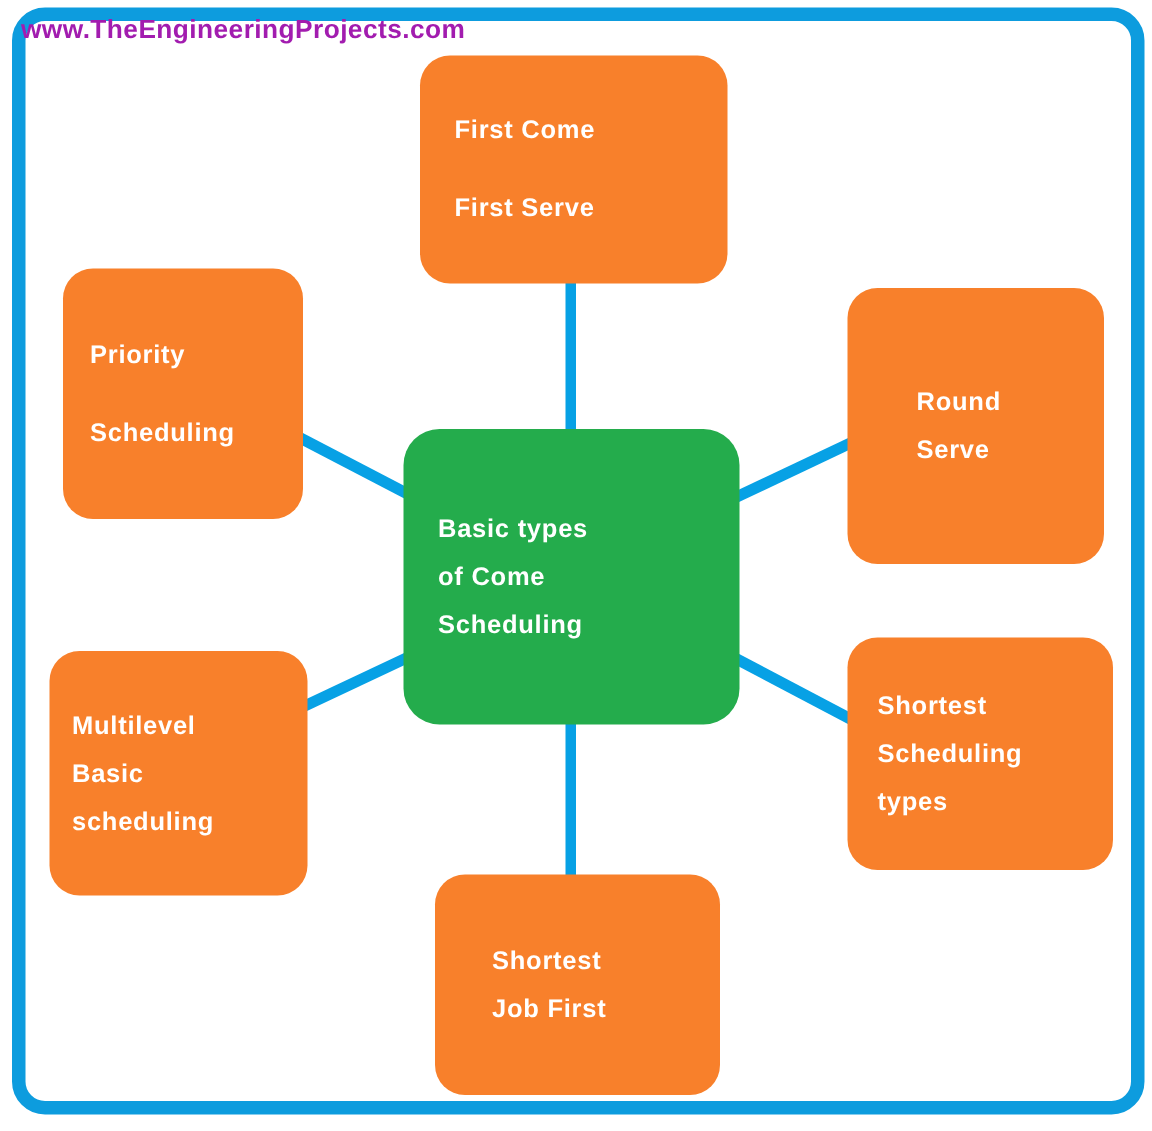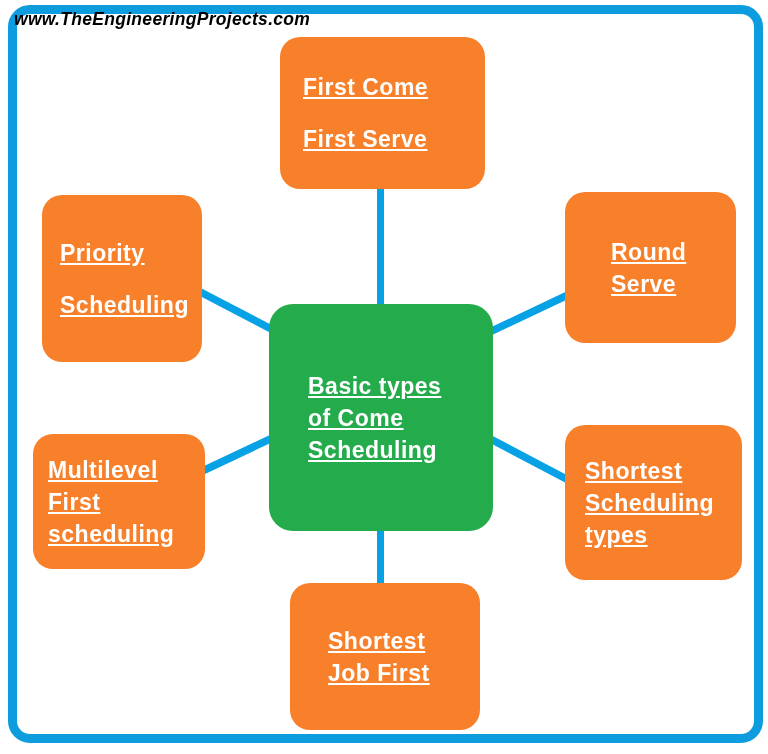--- a/index.html
+++ b/index.html
@@ -33,53 +33,51 @@
     z-index: 3;
     pointer-events: none;
   }
   .watermark {
     position: absolute;
     left: 14px; top: 9px;
     z-index: 4;
     font-size: 17.5px;
     font-weight: bold;
     letter-spacing: 0.3px;
-    color: #000000;
+    color: #a21caf;
     white-space: nowrap;
-    font-style: italic;
   }
   
   .node {
     position: absolute;
     z-index: 2;
     border-radius: 20px;
     display: flex;
     flex-direction: column;
     justify-content: center;
     box-sizing: border-box;
     color: #ffffff;
     font-weight: bold;
-    font-size: 23px;
+    font-size: 17px;
     letter-spacing: 0.5px;
     line-height: 32px;
-    text-decoration: underline;
   }
   .node.orange { background: #F8802B; }
   .node.green  { background: #24AC4C; border-radius: 24px; }
   .node .line { display: block; white-space: nowrap; }
   .gap-large .line + .line { margin-top: 20px; }
 
   
-  .node-center   { left: 269px; top: 304px; width: 224px; height: 227px; padding-left: 39px; }
+  .node-center   { left: 269px; top: 286px; width: 224px; height: 197px; padding-left: 23px; }
   .node-fcfs     { left: 280px; top: 37px;  width: 205px; height: 152px; padding-left: 23px; }
-  .node-rr       { left: 565px; top: 192px; width: 171px; height: 151px; padding-left: 46px; }
+  .node-rr       { left: 565px; top: 192px; width: 171px; height: 184px; padding-left: 46px; }
   .node-srt      { left: 565px; top: 425px; width: 177px; height: 155px; padding-left: 20px; }
   .node-sjf      { left: 290px; top: 583px; width: 190px; height: 147px; padding-left: 38px; }
-  .node-mlq      { left: 33px;  top: 434px; width: 172px; height: 135px; padding-left: 15px; }
-  .node-priority { left: 42px;  top: 195px; width: 160px; height: 167px; padding-left: 18px; }
+  .node-mlq      { left: 33px;  top: 434px; width: 172px; height: 163px; padding-left: 15px; }
+  .node-priority { left: 42px;  top: 179px; width: 160px; height: 167px; padding-left: 18px; }
 </style>
 </head>
 <body>
 
 <div class="stage">
 
   <svg class="connectors" viewBox="0 0 768 754" xmlns="http://www.w3.org/2000/svg">
     <line x1="380.5" y1="120" x2="380.5" y2="320" stroke="#07A1E5" stroke-width="7"></line>
     <line x1="380.5" y1="450" x2="380.5" y2="650" stroke="#07A1E5" stroke-width="7"></line>
     <line x1="160" y1="271" x2="300" y2="344" stroke="#07A1E5" stroke-width="7.5"></line>
@@ -114,21 +112,21 @@
     <span class="line">types</span>
   </div>
 
   <div class="node orange node-sjf">
     <span class="line">Shortest</span>
     <span class="line">Job First</span>
   </div>
 
   <div class="node orange node-mlq">
     <span class="line">Multilevel</span>
-    <span class="line">First</span>
+    <span class="line">Basic</span>
     <span class="line">scheduling</span>
   </div>
 
   <div class="node orange node-priority gap-large">
     <span class="line">Priority</span>
     <span class="line">Scheduling</span>
   </div>
 
 </div>
 

